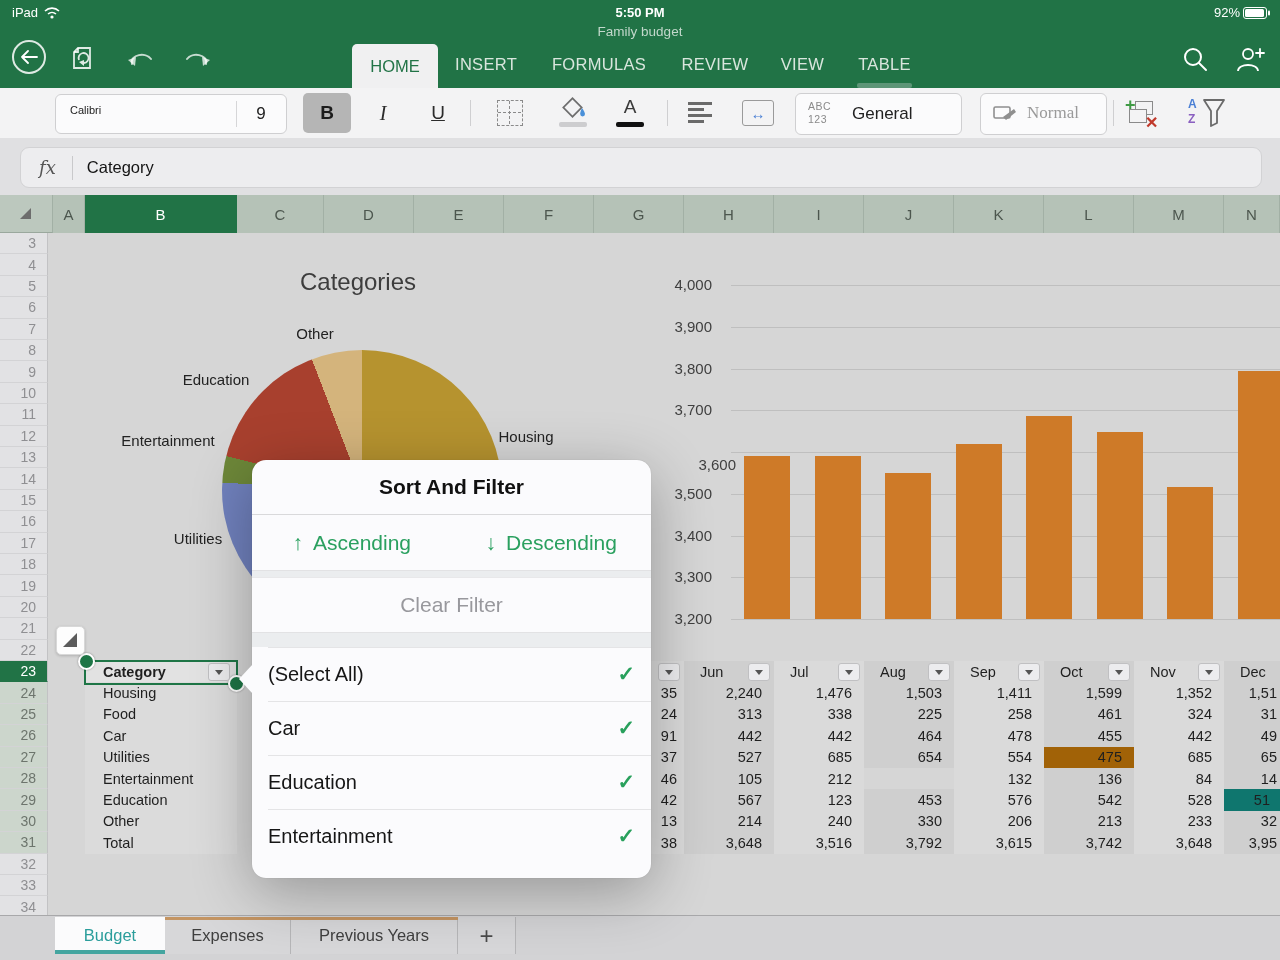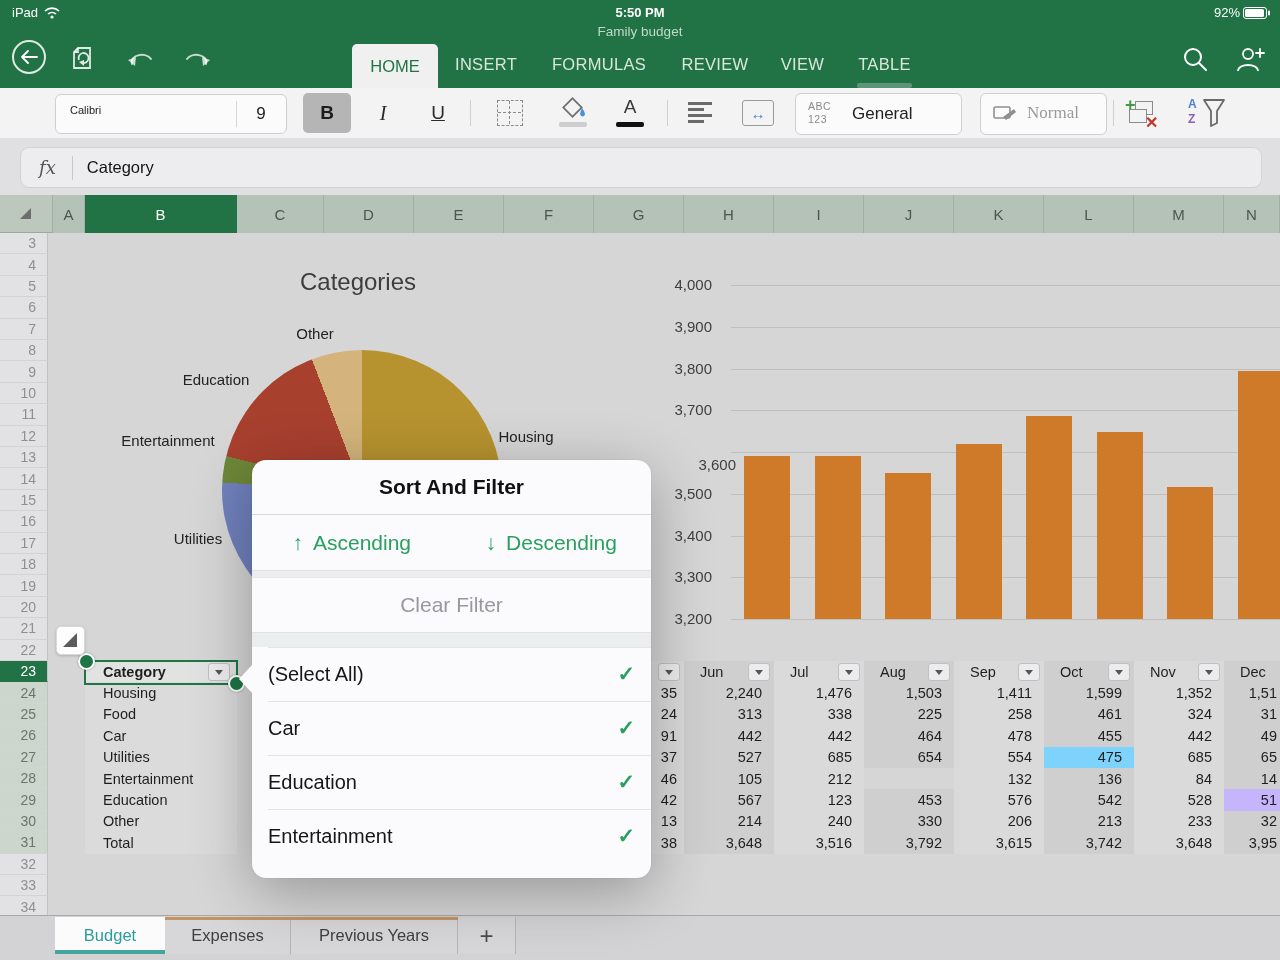--- a/index.html
+++ b/index.html
@@ -449,21 +449,21 @@
     <div class="cell num" style="position: absolute; left: 954px; top: 789.4px; width: 90px; height: 21.4px; background: rgb(218, 218, 218); overflow: hidden;">576</div>
     <div class="cell num" style="position: absolute; left: 954px; top: 810.8px; width: 90px; height: 21.4px; background: rgb(218, 218, 218); overflow: hidden;">206</div>
     <div class="cell num" style="position: absolute; left: 954px; top: 832.2px; width: 90px; height: 21.4px; background: rgb(218, 218, 218); overflow: hidden;">3,615</div>
     <div class="cell" style="position: absolute; left: 1044px; top: 661px; width: 90px; height: 21.4px; background: rgb(207, 207, 207); padding-left: 16px;">Oct</div>
     <div class="filter-btn" style="position: absolute; left: 1108px; top: 663px;">
       <span class="tri"></span>
     </div>
     <div class="cell num" style="position: absolute; left: 1044px; top: 682.4px; width: 90px; height: 21.4px; background: rgb(207, 207, 207); overflow: hidden;">1,599</div>
     <div class="cell num" style="position: absolute; left: 1044px; top: 703.8px; width: 90px; height: 21.4px; background: rgb(207, 207, 207); overflow: hidden;">461</div>
     <div class="cell num" style="position: absolute; left: 1044px; top: 725.2px; width: 90px; height: 21.4px; background: rgb(207, 207, 207); overflow: hidden;">455</div>
-    <div class="cell num" style="position: absolute; left: 1044px; top: 746.6px; width: 90px; height: 21.4px; background: #7dd3fc; overflow: hidden;">475</div>
+    <div class="cell num" style="position: absolute; left: 1044px; top: 746.6px; width: 90px; height: 21.4px; background: #a16207; overflow: hidden;">475</div>
     <div class="cell num" style="position: absolute; left: 1044px; top: 768px; width: 90px; height: 21.4px; background: rgb(207, 207, 207); overflow: hidden;">136</div>
     <div class="cell num" style="position: absolute; left: 1044px; top: 789.4px; width: 90px; height: 21.4px; background: rgb(207, 207, 207); overflow: hidden;">542</div>
     <div class="cell num" style="position: absolute; left: 1044px; top: 810.8px; width: 90px; height: 21.4px; background: rgb(207, 207, 207); overflow: hidden;">213</div>
     <div class="cell num" style="position: absolute; left: 1044px; top: 832.2px; width: 90px; height: 21.4px; background: rgb(207, 207, 207); overflow: hidden;">3,742</div>
     <div class="cell" style="position: absolute; left: 1134px; top: 661px; width: 90px; height: 21.4px; background: rgb(218, 218, 218); padding-left: 16px;">Nov</div>
     <div class="filter-btn" style="position: absolute; left: 1198px; top: 663px;">
       <span class="tri"></span>
     </div>
     <div class="cell num" style="position: absolute; left: 1134px; top: 682.4px; width: 90px; height: 21.4px; background: rgb(218, 218, 218); overflow: hidden;">1,352</div>
     <div class="cell num" style="position: absolute; left: 1134px; top: 703.8px; width: 90px; height: 21.4px; background: rgb(218, 218, 218); overflow: hidden;">324</div>
@@ -472,21 +472,21 @@
     <div class="cell num" style="position: absolute; left: 1134px; top: 768px; width: 90px; height: 21.4px; background: rgb(218, 218, 218); overflow: hidden;">84</div>
     <div class="cell num" style="position: absolute; left: 1134px; top: 789.4px; width: 90px; height: 21.4px; background: rgb(218, 218, 218); overflow: hidden;">528</div>
     <div class="cell num" style="position: absolute; left: 1134px; top: 810.8px; width: 90px; height: 21.4px; background: rgb(218, 218, 218); overflow: hidden;">233</div>
     <div class="cell num" style="position: absolute; left: 1134px; top: 832.2px; width: 90px; height: 21.4px; background: rgb(218, 218, 218); overflow: hidden;">3,648</div>
     <div class="cell" style="position: absolute; left: 1224px; top: 661px; width: 56px; height: 21.4px; background: rgb(207, 207, 207); padding-left: 16px;">Dec</div>
     <div class="cell num" style="position: absolute; left: 1224px; top: 682.4px; width: 56px; height: 21.4px; background: rgb(207, 207, 207); overflow: hidden; padding-right: 3px;">1,51</div>
     <div class="cell num" style="position: absolute; left: 1224px; top: 703.8px; width: 56px; height: 21.4px; background: rgb(207, 207, 207); overflow: hidden; padding-right: 3px;">31</div>
     <div class="cell num" style="position: absolute; left: 1224px; top: 725.2px; width: 56px; height: 21.4px; background: rgb(207, 207, 207); overflow: hidden; padding-right: 3px;">49</div>
     <div class="cell num" style="position: absolute; left: 1224px; top: 746.6px; width: 56px; height: 21.4px; background: rgb(207, 207, 207); overflow: hidden; padding-right: 3px;">65</div>
     <div class="cell num" style="position: absolute; left: 1224px; top: 768px; width: 56px; height: 21.4px; background: rgb(207, 207, 207); overflow: hidden; padding-right: 3px;">14</div>
-    <div class="cell num" style="position: absolute; left: 1224px; top: 789.4px; width: 56px; height: 21.4px; background: #c4b5fd; overflow: hidden; padding-right: 3px;">51</div>
+    <div class="cell num" style="position: absolute; left: 1224px; top: 789.4px; width: 56px; height: 21.4px; background: #0f766e; overflow: hidden; padding-right: 10px;">51</div>
     <div class="cell num" style="position: absolute; left: 1224px; top: 810.8px; width: 56px; height: 21.4px; background: rgb(207, 207, 207); overflow: hidden; padding-right: 3px;">32</div>
     <div class="cell num" style="position: absolute; left: 1224px; top: 832.2px; width: 56px; height: 21.4px; background: rgb(207, 207, 207); overflow: hidden; padding-right: 3px;">3,95</div>
     <div style="position: absolute; left: 84px; top: 660px; width: 150px; height: 21.4px; border: 2px solid rgb(30, 117, 70); z-index: 15;"></div>
     <div class="sel-handle" style="position: absolute; left: 78px; top: 653px; z-index: 16;"></div>
     <div class="sel-handle" style="position: absolute; left: 228px; top: 675.4px; z-index: 16;"></div>
     <div class="filter-btn" style="position: absolute; left: 208px; top: 663px; z-index: 16;">
       <span class="tri"></span>
     </div>
   </div>
 

